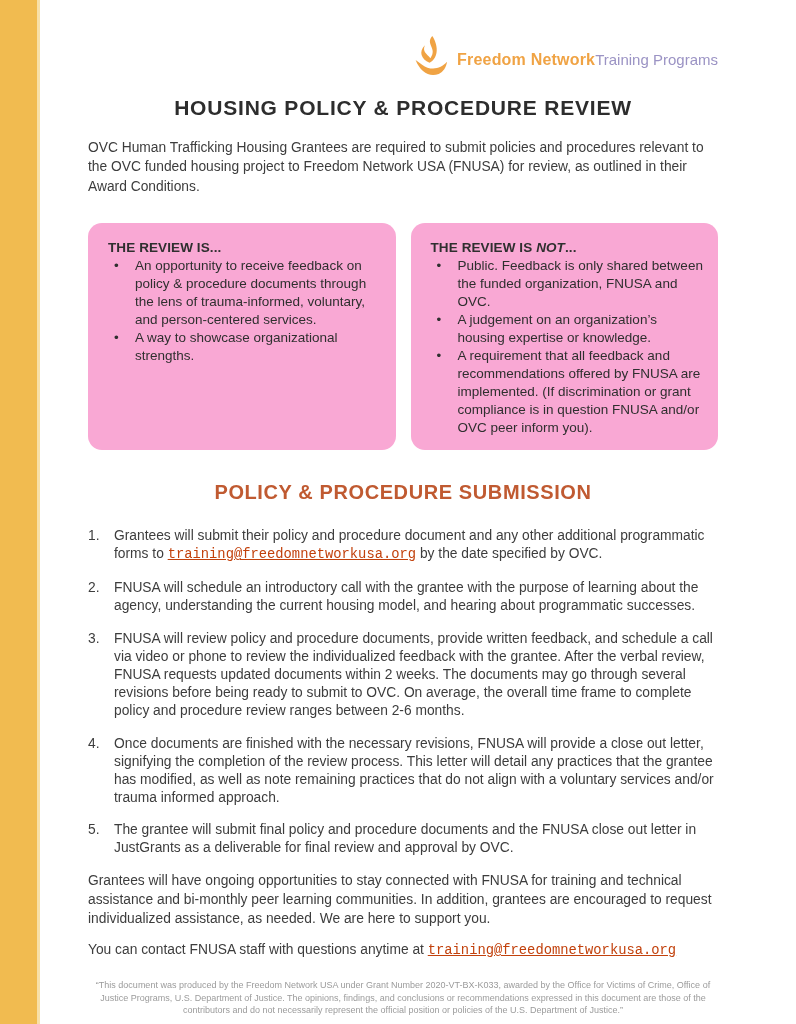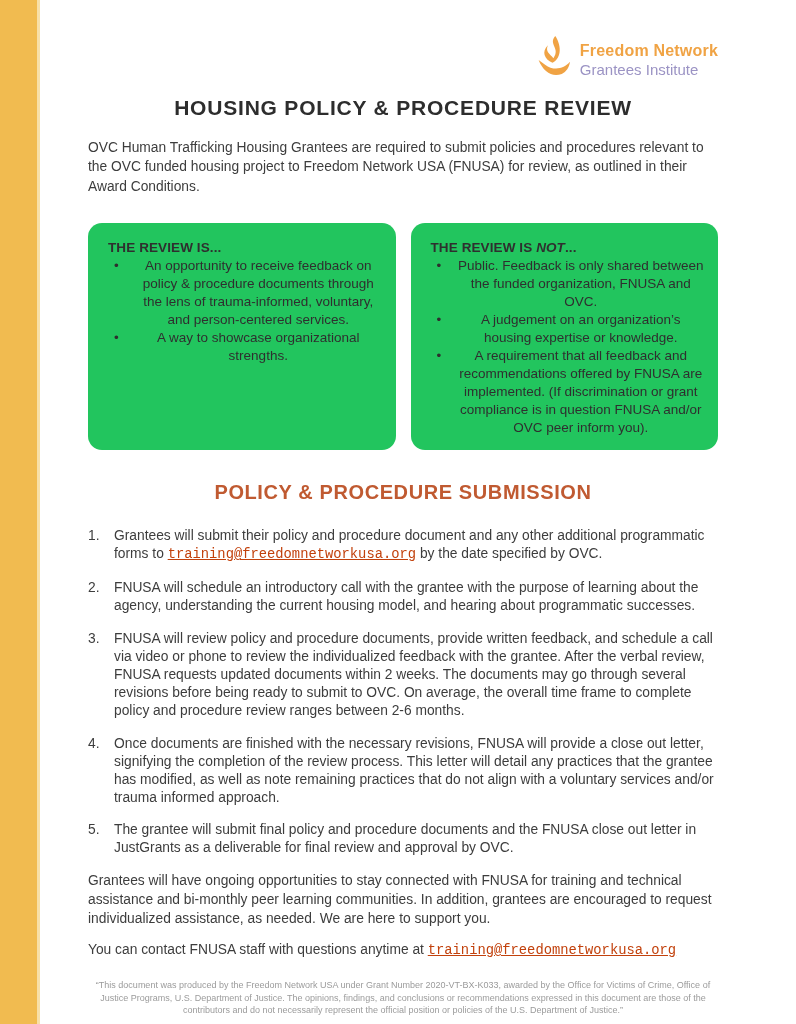--- a/index.html
+++ b/index.html
@@ -10,39 +10,39 @@
     margin:0 auto;
   }
   .accent-strip {
     position:absolute; left:0; top:0; width:40px; height:1024px;
     background:#F1BB50; border-right:3px solid #F8E0A8;
   }
   .content { position:absolute; left:88px; top:0; width:630px; }
 
   .logo-row { display:flex; justify-content:flex-end; align-items:center; padding-top:32px; height:88px; }
   .logo-icon { margin-right:9px; display:inline-flex; }
-  .logo-text { display:flex; flex-direction:column; line-height:1.15; }
+  .logo-text { display:flex; line-height:1.15; }
   .logo-name { font-size:16px; font-weight:bold; color:#F0A344; letter-spacing:0.2px; }
   .logo-sub  { font-size:15px; color:#9B93C4; }
 
   .doc-title {
     margin-top:8px; text-align:center; font-size:21px; font-weight:bold;
     letter-spacing:0.8px; color:#2d2d2d;
   }
   .subtitle { margin-top:17px; font-size:17px; font-weight:bold; color:#F2A740; }
   .intro { margin-top:18px; font-size:13.8px; line-height:1.4; color:#3d3d3d; }
 
   .boxes { display:flex; gap:15px; margin-top:27px; }
   .info-box {
-    flex:1; background:#22c55e; border-radius:14px;
+    flex:1; background:#f9a8d4; border-radius:14px;
     padding:17px 14px 14px 20px; min-height:196px; color:#2f2f2f;
   }
   .box-title { font-size:13.5px; font-weight:bold; margin-bottom:2px; letter-spacing:0.1px; }
   .box-title em { font-style:italic; }
-  .box-list { list-style:none;text-align:center; }
+  .box-list { list-style:none; }
   .box-list li {
     position:relative; padding-left:27px; font-size:13.5px; line-height:1.33;
   }
   .box-list li::before { content:"\2022"; position:absolute; left:6px; }
 
   .section-heading {
     margin-top:31px; text-align:center; font-size:20px; font-weight:bold;
     letter-spacing:0.6px; color:#C05A31;
   }
 
@@ -69,21 +69,21 @@
 
     <header class="logo-row">
       <span class="logo-icon">
         <svg width="37" height="50" viewBox="0 0 40 54" xmlns="http://www.w3.org/2000/svg" aria-hidden="true">
           <path fill="#F0A344" d="M23 1 C15 10 29 14 21 25 C17 20 12 18 15 11 C8 18 11 26 20 30 C31 24 29 10 23 1 Z"></path>
           <path fill="#F0A344" d="M5 27 C10 40 20 46 30 42 C35 40 38 35 39 29 C32 37 21 39 12 32 Z"></path>
         </svg>
       </span>
       <span class="logo-text">
         <span class="logo-name">Freedom Network</span>
-        <span class="logo-sub">Grantees Institute</span>
+        <span class="logo-sub">Training Programs</span>
       </span>
     </header>
 
     <h1 class="doc-title">HOUSING POLICY &amp; PROCEDURE REVIEW</h1>
     <p class="intro">OVC Human Trafficking Housing Grantees are required to submit policies and procedures relevant to the OVC funded housing project to Freedom Network USA (FNUSA) for review, as outlined in their Award Conditions.</p>
 
     <div class="boxes">
       <section class="info-box">
         <h3 class="box-title"><span>THE REVIEW IS</span><em></em><span>...</span></h3>
         <ul class="box-list">

